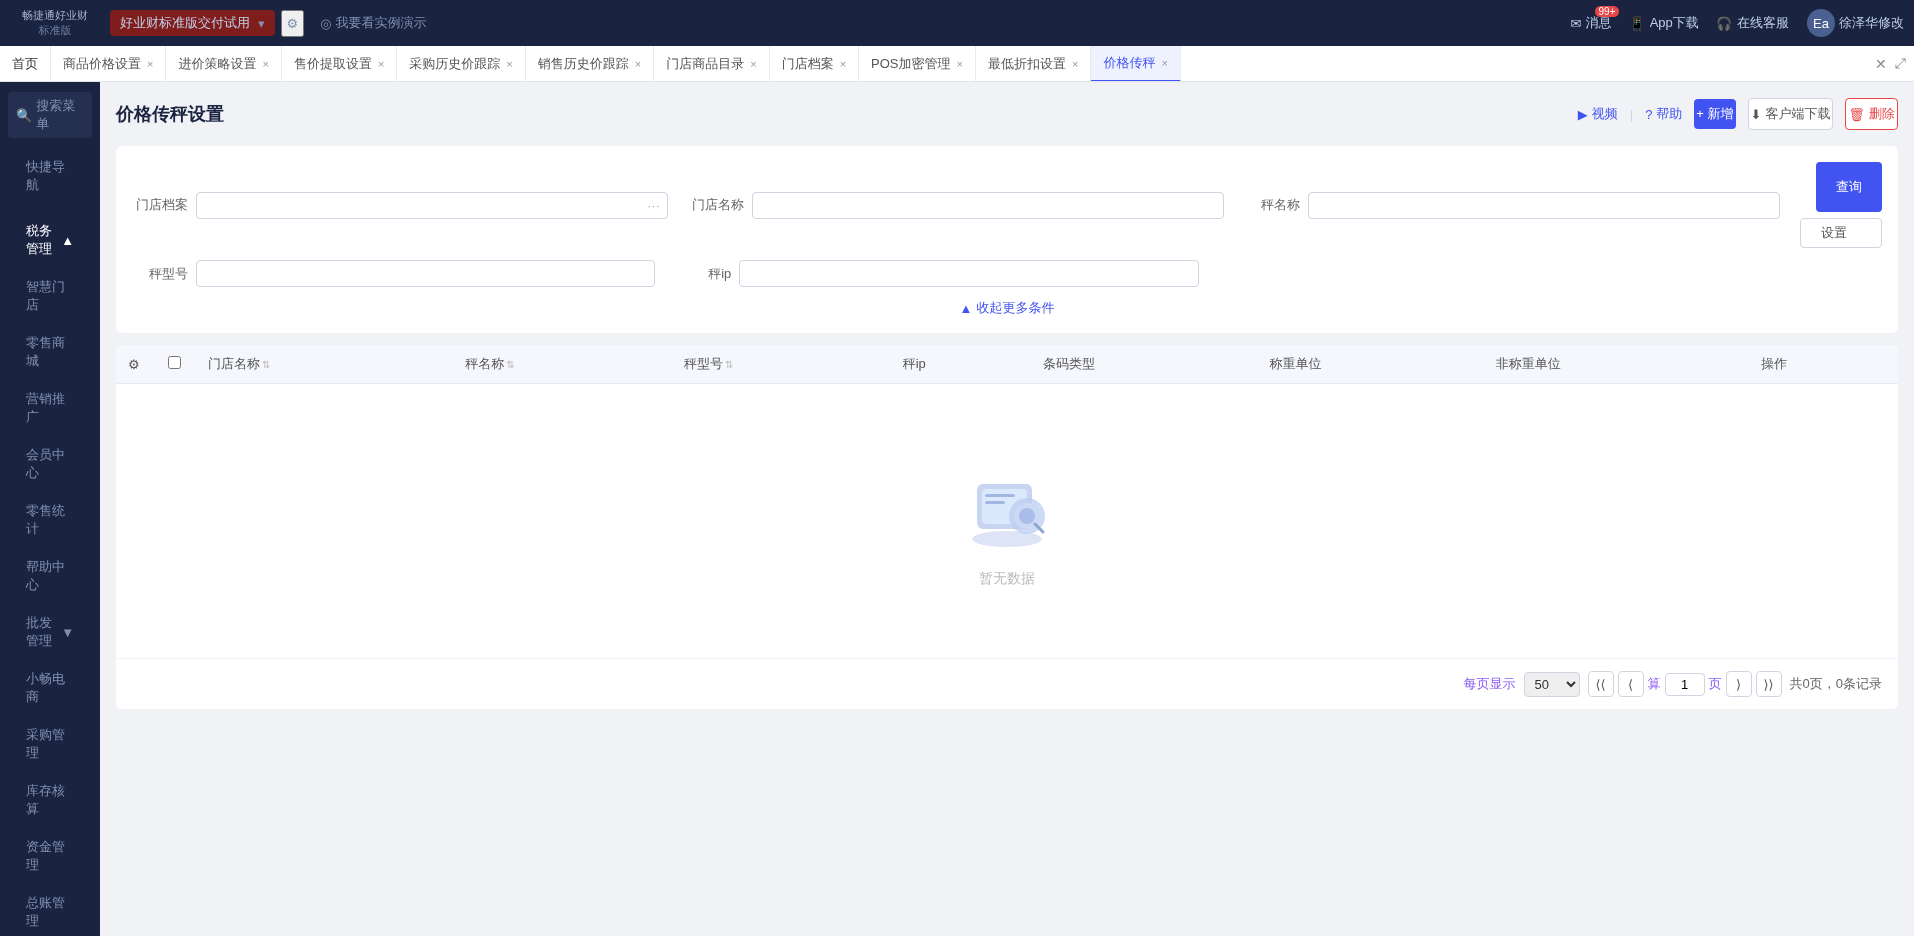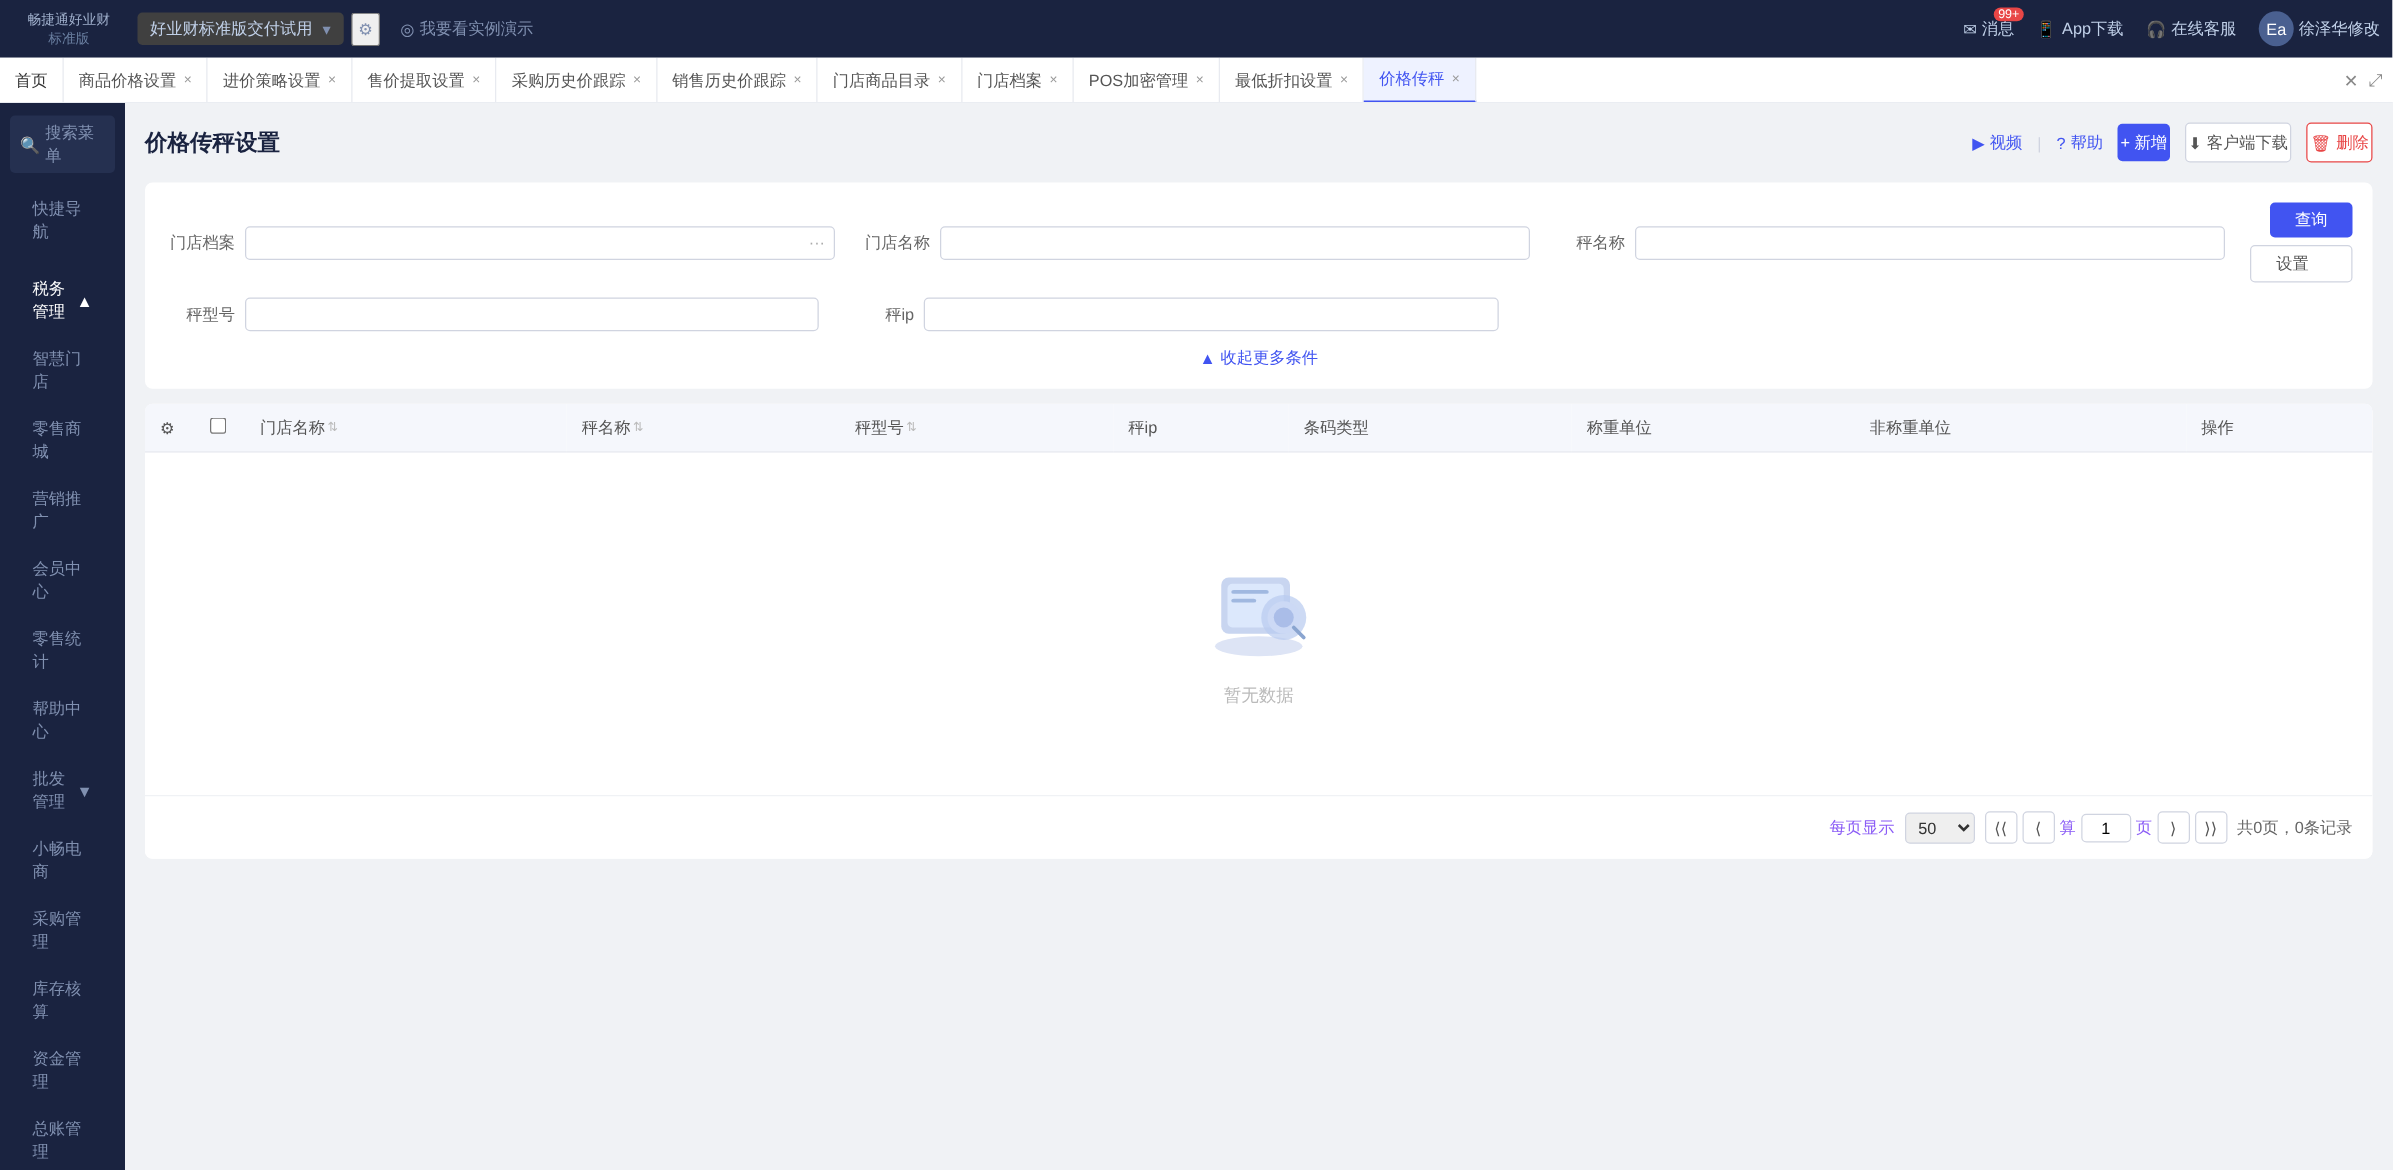--- a/index.html
+++ b/index.html
@@ -6,21 +6,21 @@
     body { background: #f0f2f5; display: flex; flex-direction: column; height: 936px; overflow: hidden; }
 
     
     .top-bar {
       display: flex; align-items: center; background: #1a2340; height: 46px; padding: 0 10px; color: #fff; flex-shrink: 0;
     }
     .logo-area { display: flex; flex-direction: column; align-items: center; width: 90px; margin-right: 10px; }
     .logo-title { font-size: 11px; color: #a0b0cc; white-space: nowrap; }
     .logo-subtitle { font-size: 11px; color: #6a7fa0; }
     .version-selector {
-      display: flex; align-items: center; background: #404040; border-radius: 4px; padding: 4px 10px;
+      display: flex; align-items: center; background: #7f1d1d; border-radius: 4px; padding: 4px 10px;
       color: #c0d0e8; cursor: pointer; min-width: 160px; justify-content: space-between;
     }
     .version-selector .arrow { margin-left: 8px; color: #8090b0; }
     .settings-icon-btn { margin-left: 6px; color: #8090b0; cursor: pointer; padding: 4px; }
     .demo-btn { margin-left: 16px; display: flex; align-items: center; color: #8090b0; cursor: pointer; gap: 4px; }
     .top-right { margin-left: auto; display: flex; align-items: center; gap: 18px; color: #c0d0e8; }
     .top-right-item { display: flex; align-items: center; gap: 4px; cursor: pointer; position: relative; }
     .badge { background: #e84646; color: #fff; border-radius: 8px; padding: 0 4px; font-size: 10px; position: absolute; top: -8px; right: -8px; }
     .user-avatar { width: 28px; height: 28px; border-radius: 50%; background: #4a6090; display: flex; align-items: center; justify-content: center; color: #fff; font-size: 12px; }
 
@@ -306,21 +306,21 @@
         </div>
         <div class="filter-field">
           <label class="filter-label">门店名称</label>
           <input class="filter-input" type="text" style="">
         </div>
         <div class="filter-field">
           <label class="filter-label">秤名称</label>
           <input class="filter-input" type="text" style="">
         </div>
         <div style="display:flex;flex-direction:column;gap:6px;">
-          <button class="btn btn-primary" style="padding:5px 20px;margin-left:16px;">
+          <button class="btn btn-primary" style="padding:16px 20px;margin-left:16px;">
             <span>查询</span>
           </button>
           <button class="btn btn-outline" style="padding:5px 20px;text-align:right;">
             <span>设置</span>
           </button>
         </div>
       </div>
       <div class="filter-row">
         <div class="filter-field">
           <label class="filter-label">秤型号</label>

